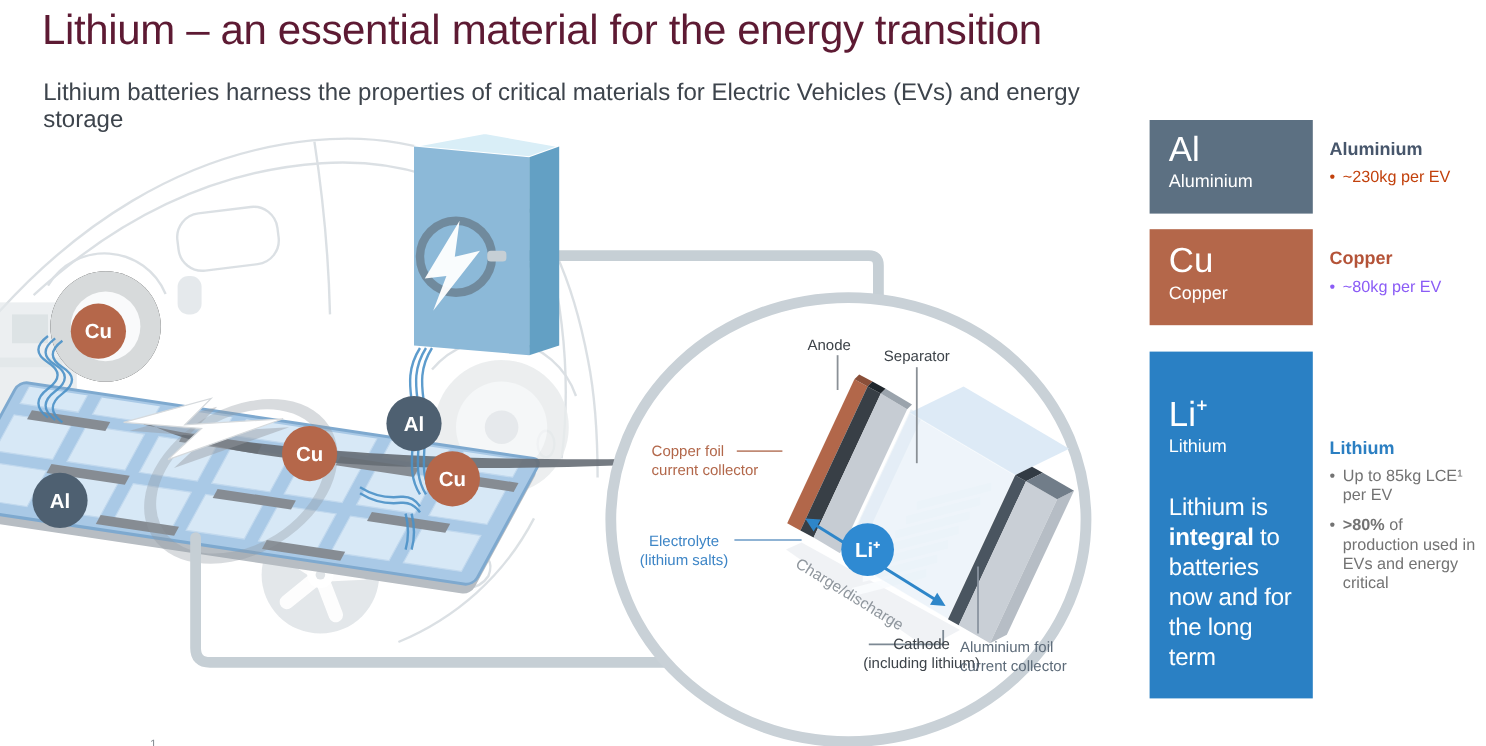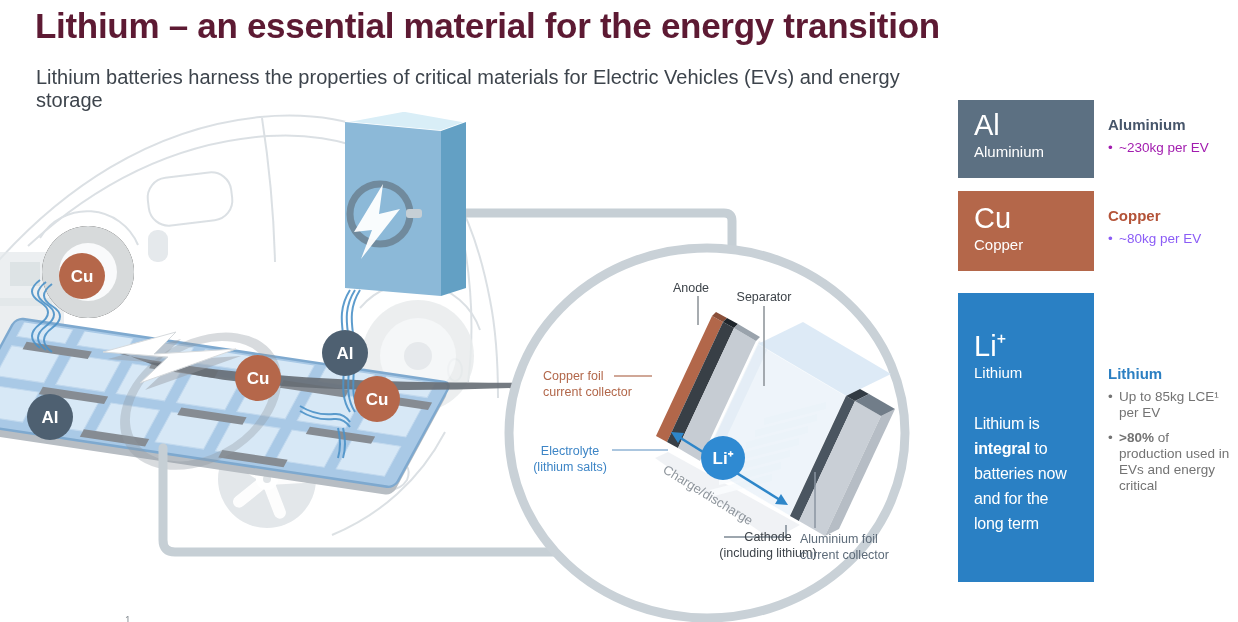--- a/index.html
+++ b/index.html
@@ -3,46 +3,46 @@
 <meta charset="utf-8">
 <style>
   * { margin:0; padding:0; box-sizing:border-box; }
   html,body { background:#ffffff; }
   .slide {
     position:relative; width:1238px; height:622px; background:#ffffff;
     font-family:"Liberation Sans", sans-serif; overflow:hidden;
   }
   .title {
     position:absolute; left:35px; top:6px; width:1000px;
-    font-size:35px; font-weight:700; color:#5d1a33; letter-spacing:-0.3px;
+    font-size:35px; font-weight:400; color:#5d1a33; letter-spacing:-0.3px;
   }
   .subtitle {
     position:absolute; left:36px; top:66px; width:900px;
     font-size:20px; color:#3d444c;
   }
   .illustration { position:absolute; left:0; top:0; width:1238px; height:622px; }
 
   
   .elem-box { position:absolute; left:958px; width:136px; color:#ffffff; padding:14px 14px 12px 16px; }
   .elem-box .sym  { font-size:29px; line-height:1.05; }
   .elem-box .name { font-size:15px; margin-top:3px; }
   .box-al { top:100px; height:78px;  background:#5c7082; padding-top:10px; }
   .box-cu { top:191px; height:80px;  background:#b4674a; padding-top:12px; }
   .box-li { top:293px; height:289px; background:#2a80c4; padding-top:38px; }
-  .li-statement { margin-top:30px; font-size:16px; line-height:25px; letter-spacing:-0.2px; }
+  .li-statement { margin-top:30px; font-size:20px; line-height:25px; letter-spacing:-0.2px; }
   .li-statement b { font-weight:700; }
 
   .anno { position:absolute; left:1108px; width:126px; }
   .anno-al { top:116px; } .anno-cu { top:207px; } .anno-li { top:365px; }
   .anno h3 { font-size:15px; font-weight:700; margin-bottom:7px; }
   .anno-al h3 { color:#47566b; } .anno-cu h3 { color:#b45338; } .anno-li h3 { color:#2b7fc2; }
   .anno ul { list-style:none; }
   .anno li { position:relative; padding-left:11px; font-size:13.5px; line-height:16px; margin-bottom:9px; }
   .anno li::before { content:"\2022"; position:absolute; left:0; top:0; }
-  .anno-al li { color:#a21caf; } .anno-cu li { color:#8b5cf6; } .anno-li li { color:#737373; }
+  .anno-al li { color:#c2410c; } .anno-cu li { color:#8b5cf6; } .anno-li li { color:#737373; }
   .anno li b { font-weight:700;margin-top:44px; }
 
   .footnote-frag {
     position:absolute; left:125px; top:615px; width:6px; height:7px; overflow:hidden;
     font-size:10px; color:#8a9096;
   }
 
   
   text { font-family:"Liberation Sans", sans-serif; }
   .lbl { font-size:12.5px; fill:#3d4349; }

